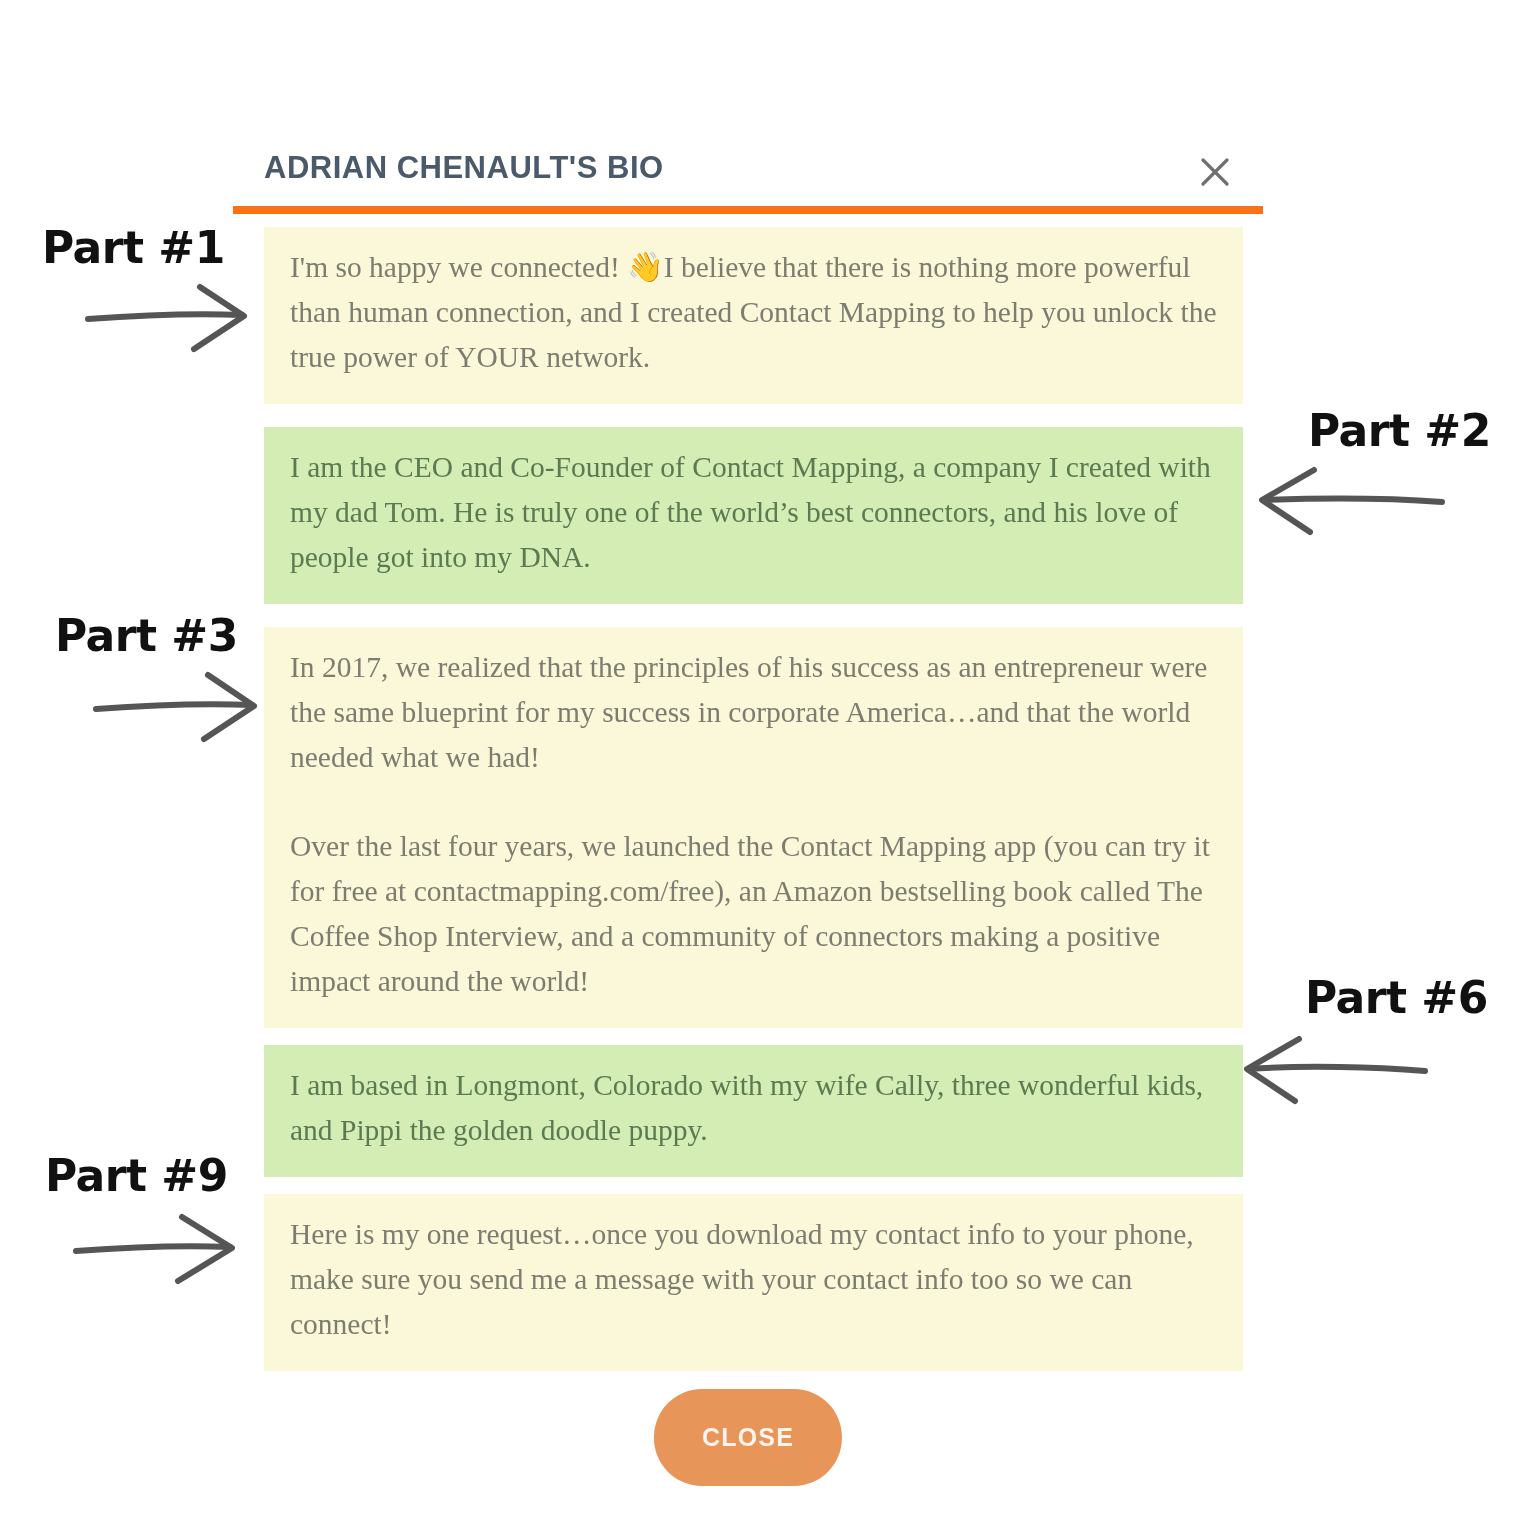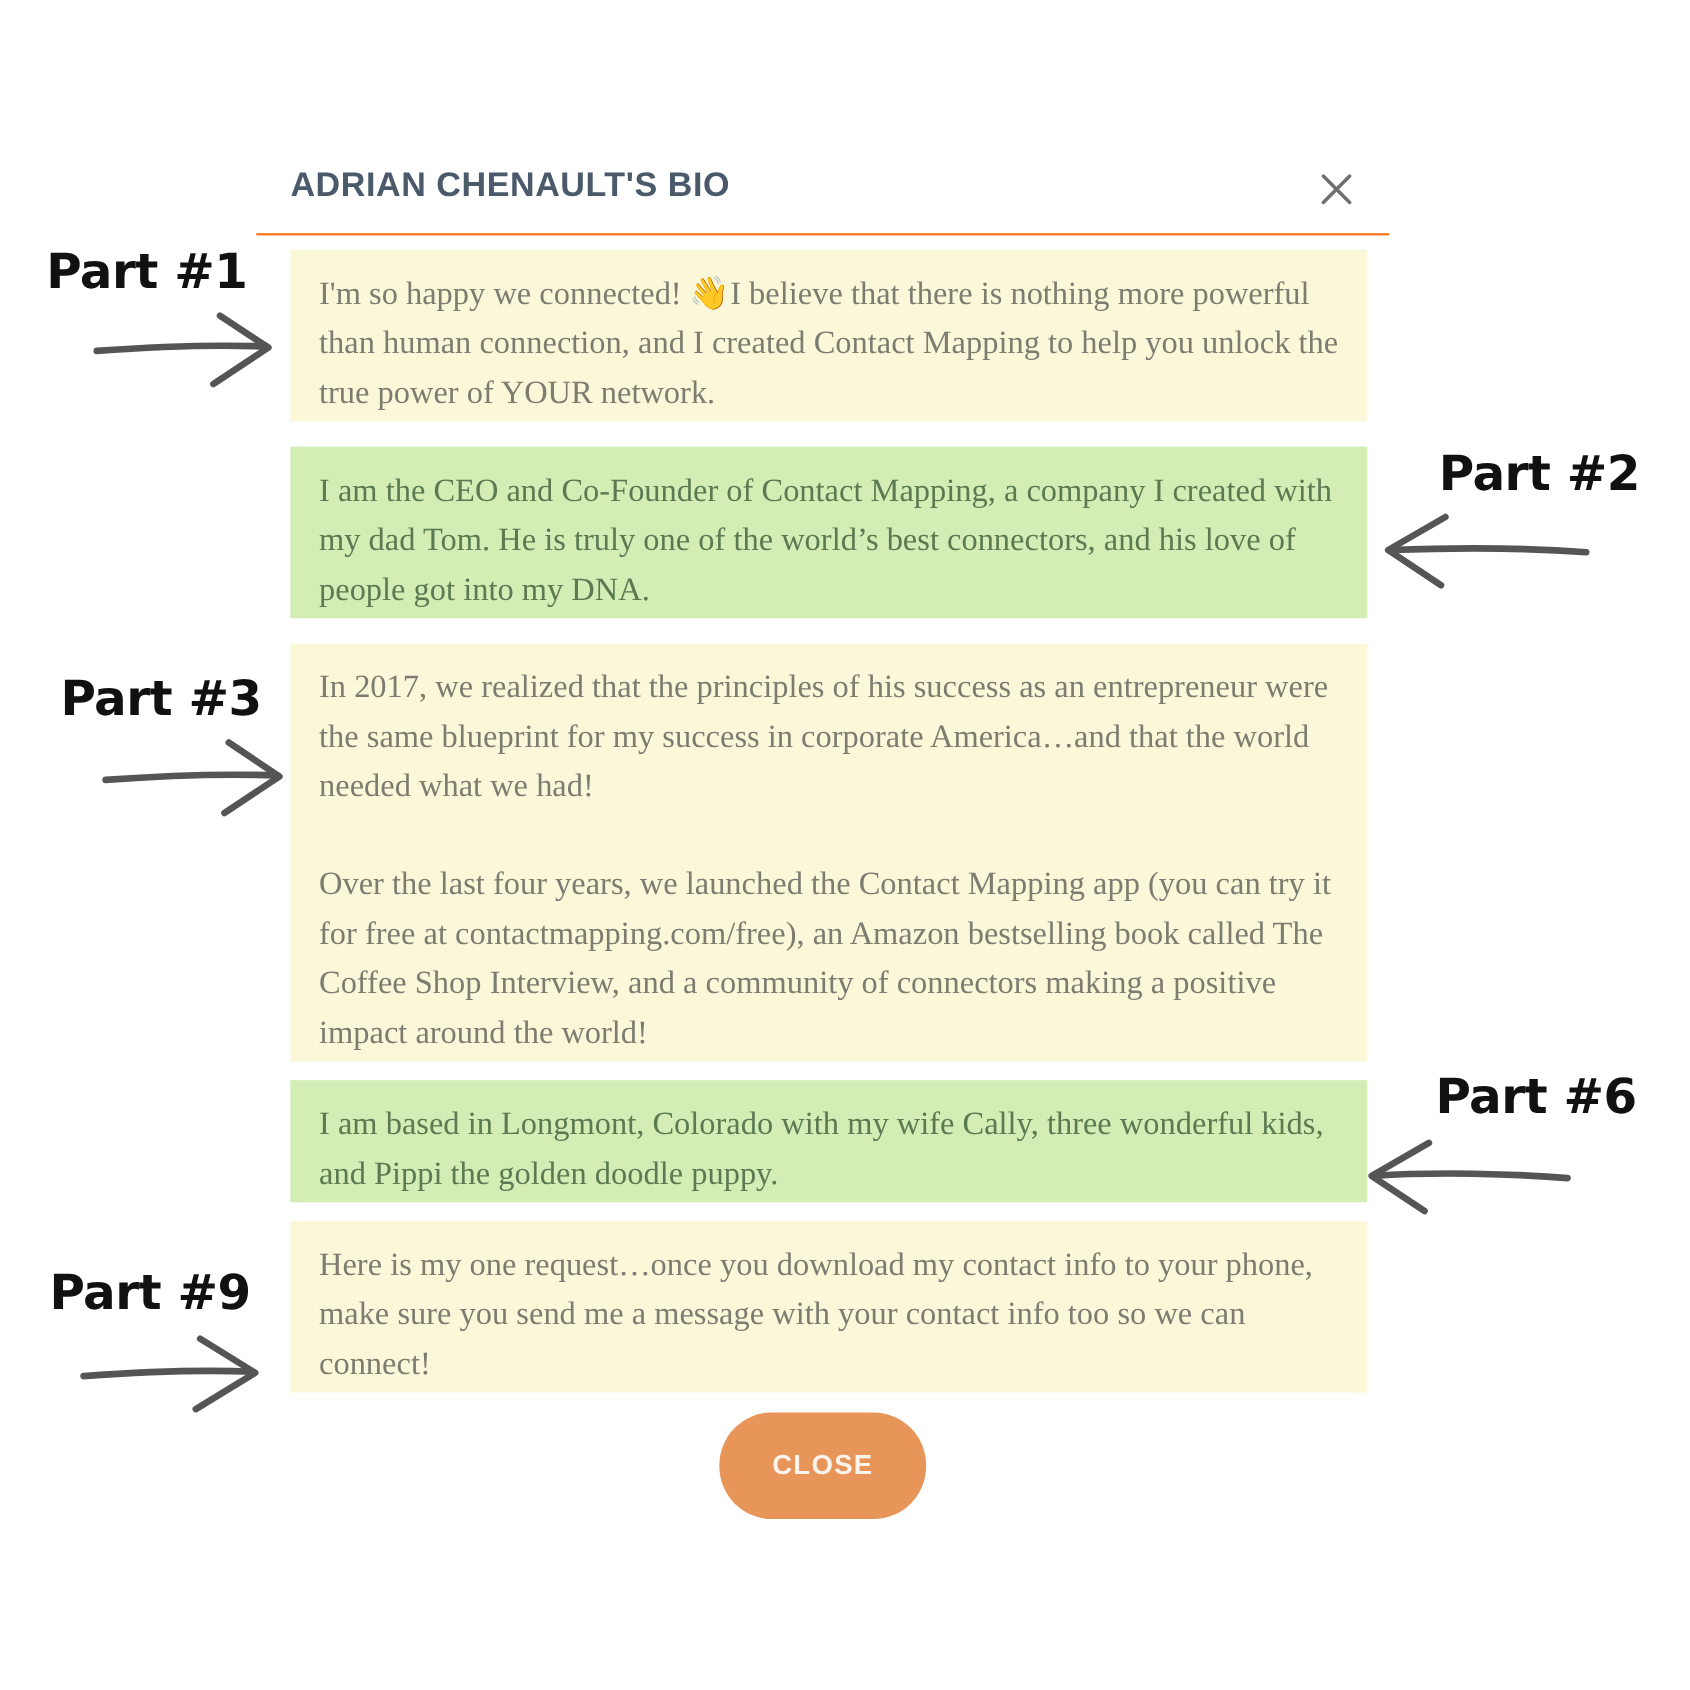--- a/index.html
+++ b/index.html
@@ -20,21 +20,21 @@
     position: absolute;
     left: 233px;
     top: 128px;
     width: 1030px;
     background: #ffffff;
   }
 
   #modal-header {
     position: relative;
     height: 86px;
-    border-bottom: 2px solid #f97316;
+    border-bottom: 8px solid #f97316;
     box-sizing: border-box;
   }
 
   #modal-title {
     position: absolute;
     left: 31px;
     top: 22px;
     font-family: "Liberation Sans", sans-serif;
     font-size: 31px;
     font-weight: bold;
@@ -55,21 +55,21 @@
 
   
   #modal-body {
     padding-top: 13px;
   }
 
   .band {
     margin: 0 0 0 31px;
     width: 979px;
     box-sizing: border-box;
-    padding: 18px 26px 3px 26px;
+    padding: 18px 26px 24px 26px;
     font-family: "Liberation Serif", serif;
     font-size: 29.5px;
     line-height: 45px;
   }
   .band.yellow { background: #fbf7d9; color: #7c7c70; }
   .band.green  { background: #d3edb5; color: #5c7a52; }
 
   .band p { margin: 0; }
   .band p + p { margin-top: 44px; }
 

